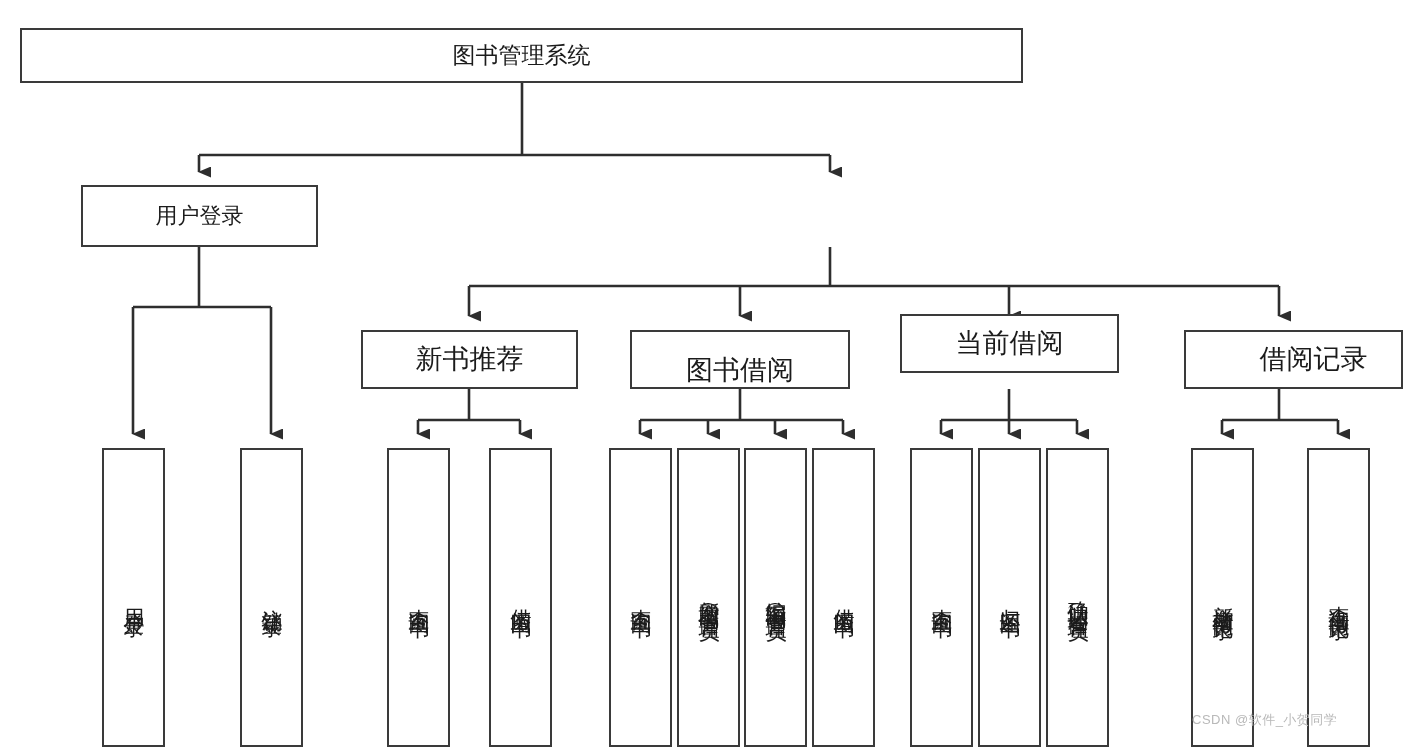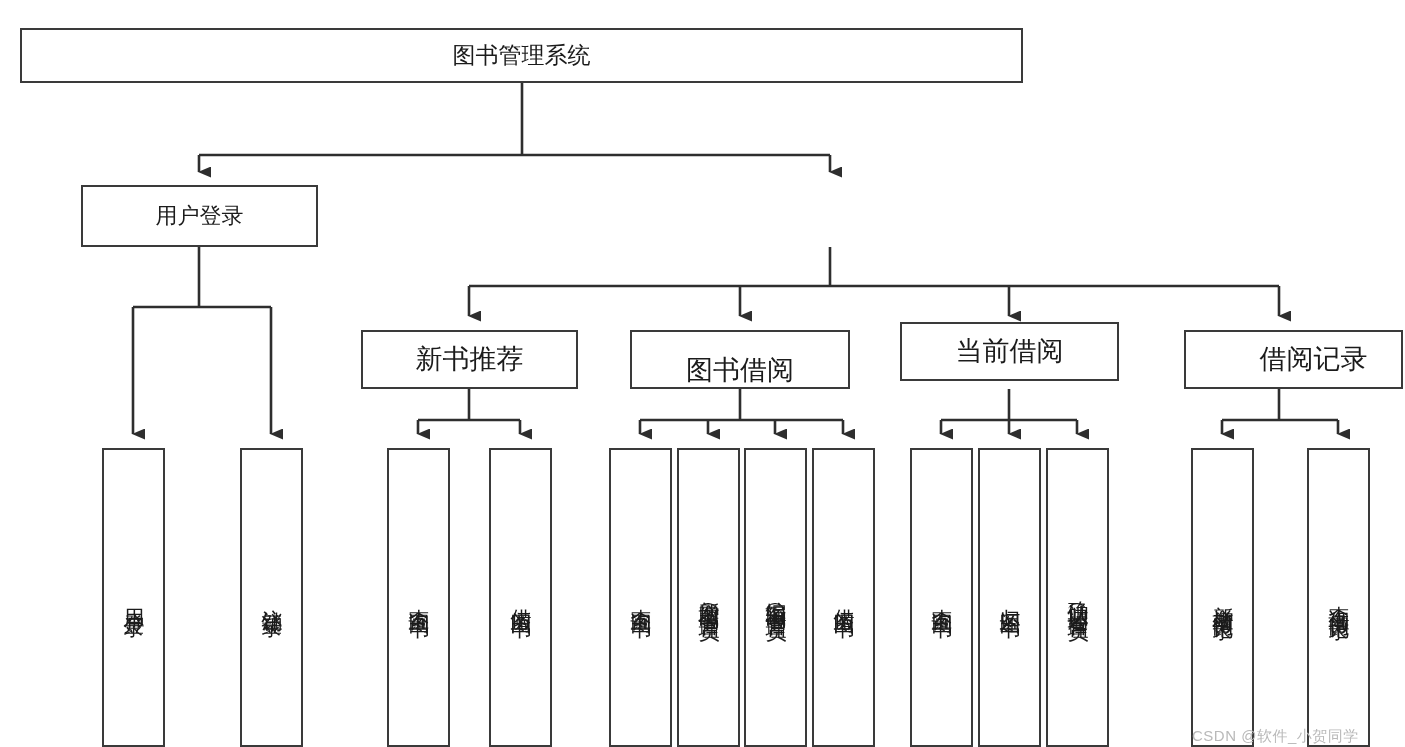--- a/index.html
+++ b/index.html
@@ -48,22 +48,22 @@
     padding:6px 0;
     white-space:nowrap;
   }
   .node.leaf > .leaf-text{
     writing-mode:vertical-rl;
     text-orientation:upright;
     display:block;
   }
   #watermark{
     position:absolute;
-    left:1192px;top:713px;
-    font-size:15px;
+    left:1192px;top:697px;
+    font-size:13px;
     color:#b9b9b9;
     letter-spacing:0.5px;
     white-space:nowrap;
     user-select:none;
   }
 </style>
 </head>
 <body>
 
 <div id="diagram-root">
@@ -125,21 +125,21 @@
   <div class="node lvl1" style="left:81px;top:171px;width:237px;height:62px;">
     <span>用户登录</span>
   </div>
 
   <div class="node lvl2" style="left:361px;top:316px;width:217px;height:59px;">
     <span>新书推荐</span>
   </div>
   <div class="node lvl2" style="left:630px;top:316px;width:220px;height:59px;align-items:flex-end;">
     <span>图书借阅</span>
   </div>
-  <div class="node lvl2" style="left:900px;top:308px;width:219px;height:59px;">
+  <div class="node lvl2" style="left:900px;top:300px;width:219px;height:59px;">
     <span>当前借阅</span>
   </div>
   <div class="node lvl2" style="left:1184px;top:316px;width:219px;height:59px;padding-left:40px;">
     <span>借阅记录</span>
   </div>
 
   <div class="node leaf" style="left:102px;top:434px;width:63px;height:299px;">
     <span class="leaf-text">用户登录</span>
   </div>
   <div class="node leaf" style="left:240px;top:434px;width:63px;height:299px;">

